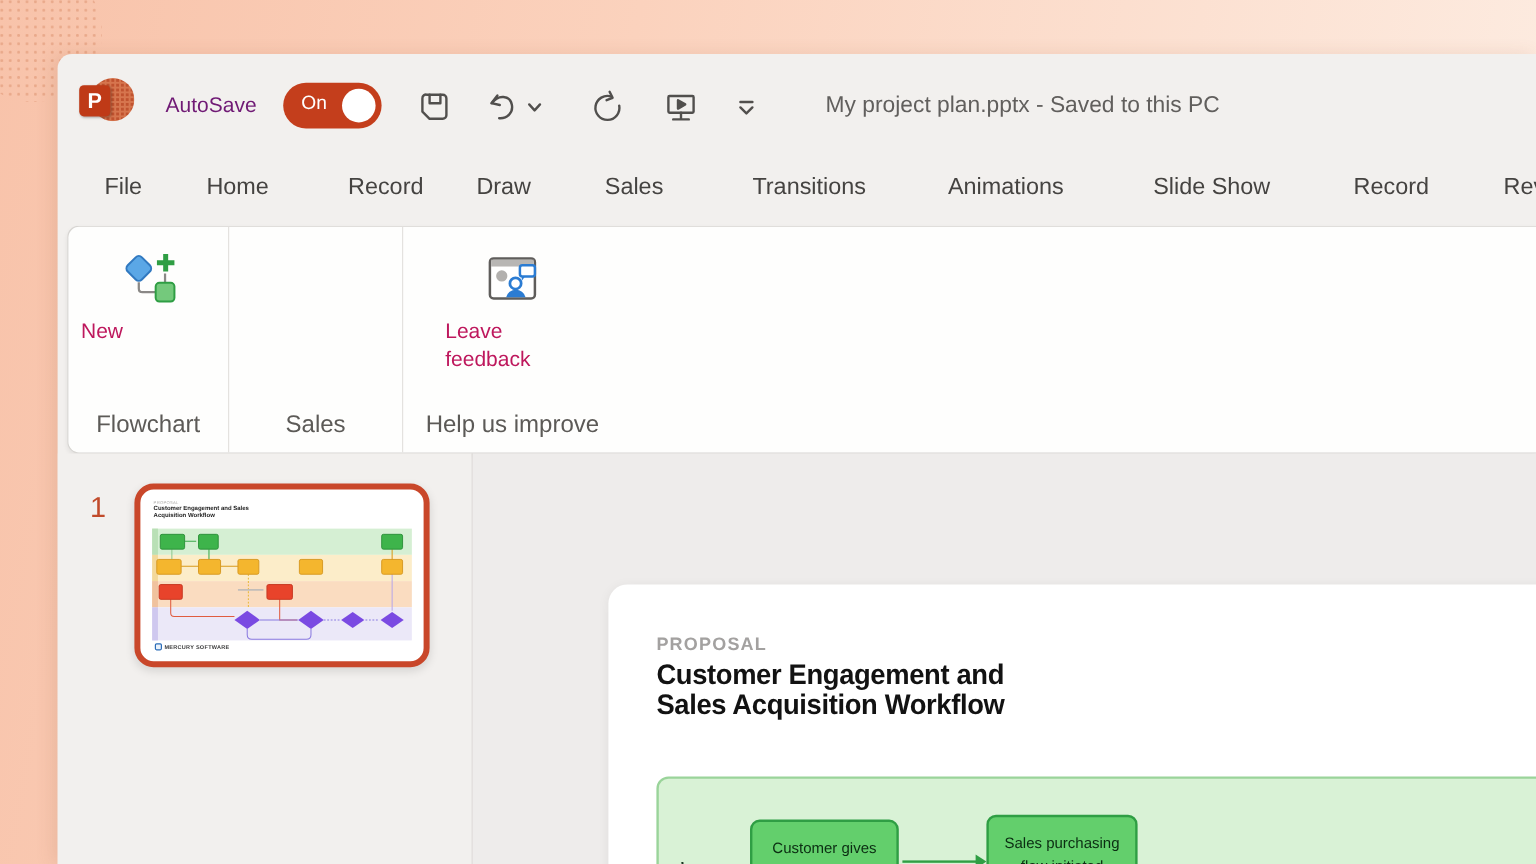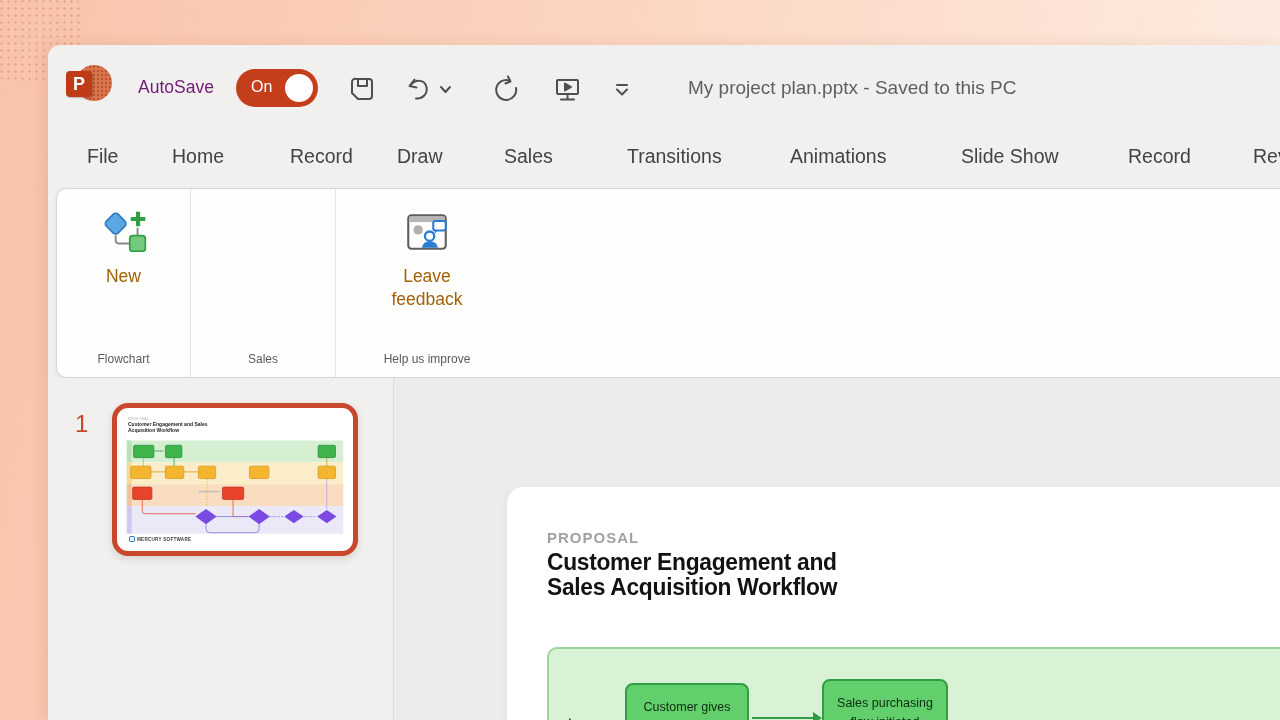--- a/index.html
+++ b/index.html
@@ -49,24 +49,24 @@
   
   .ribbon { position:absolute; left:8px; right:0; top:143px; height:190px;
     background:#fefefd; border:1px solid #d7d5d2; border-right:none;
     border-radius:10px 0 0 10px; box-shadow:0 2px 4px rgba(0,0,0,.07);
     display:flex; }
   .rgroup { position:relative; height:100%; display:flex; flex-direction:column; align-items:center; }
   .rgroup1 { width:134px; } .rgroup2 { width:145px; } .rgroup3 { width:182px; }
   .rgroup1, .rgroup2 { border-right:1px solid #e4e2df; }
   .rbtn { margin-top:14px; display:flex; flex-direction:column; align-items:center;
     cursor:pointer; border-radius:4px; padding:4px 6px; }
-  .rbtn-label { margin-top:8px; font-size:17.5px; color:#a16207; text-align:center;
+  .rbtn-label { margin-top:8px; font-size:17.5px; color:#be185d; text-align:left;
     width:112px; line-height:1.32; }
   .group-label { position:absolute; bottom:11px; width:100%; text-align:center;
-    font-size:12px; color:#5c5a57; }
+    font-size:20px; color:#5c5a57; }
 
   
   .workspace { position:absolute; left:0; right:0; top:333px; bottom:0; }
   .thumbs { position:absolute; left:0; top:0; bottom:0; width:345px; background:#f2f0ee; }
   .slide-number { position:absolute; left:27px; top:32px; font-size:24px; color:var(--slide_number); }
   .thumb { position:absolute; left:64px; top:25px; width:246px; height:153px;
     border:5px solid var(--thumb_border); border-radius:16px; background:#fff;
     padding:4px; cursor:pointer; box-shadow:0 3px 8px rgba(0,0,0,.12); }
   .thumb-content { position:relative; width:100%; height:100%; border-radius:8px; overflow:hidden; background:#fff; }
   .mini-flow { position:absolute; left:0; top:0; width:100%; height:100%; }

